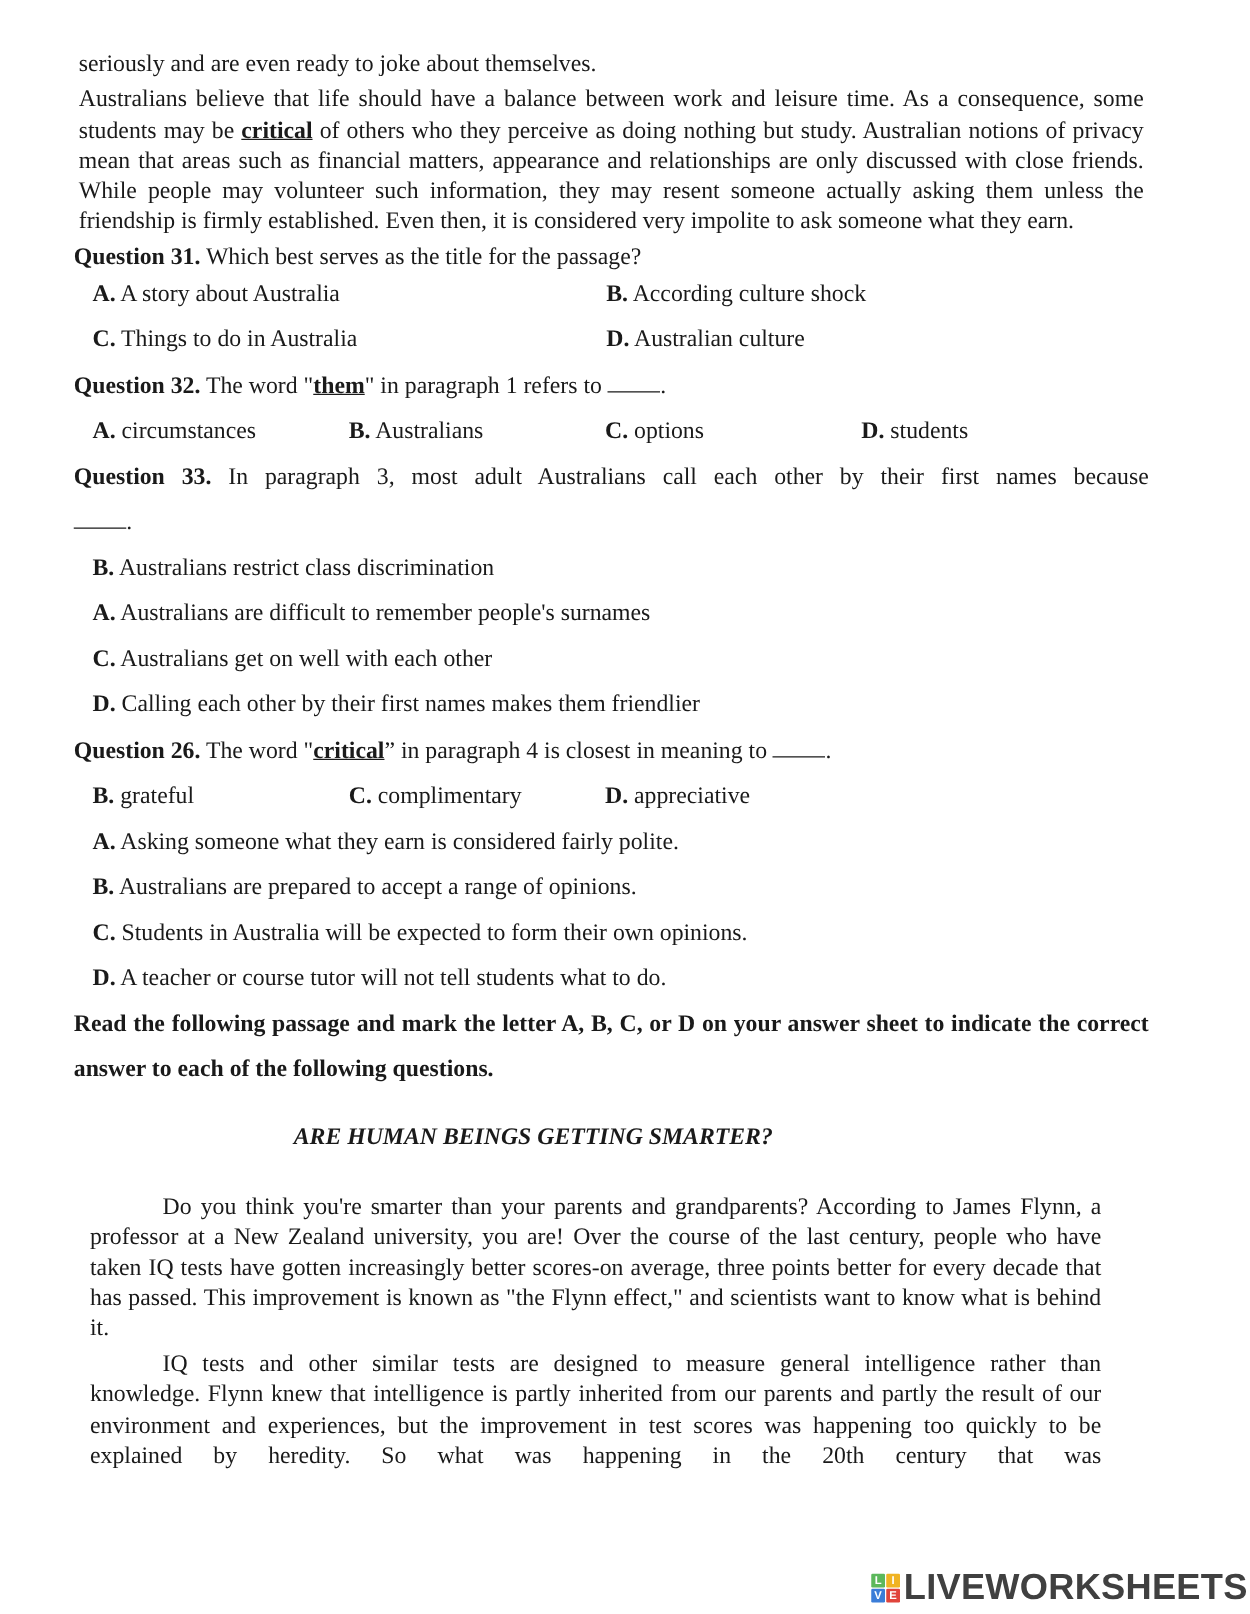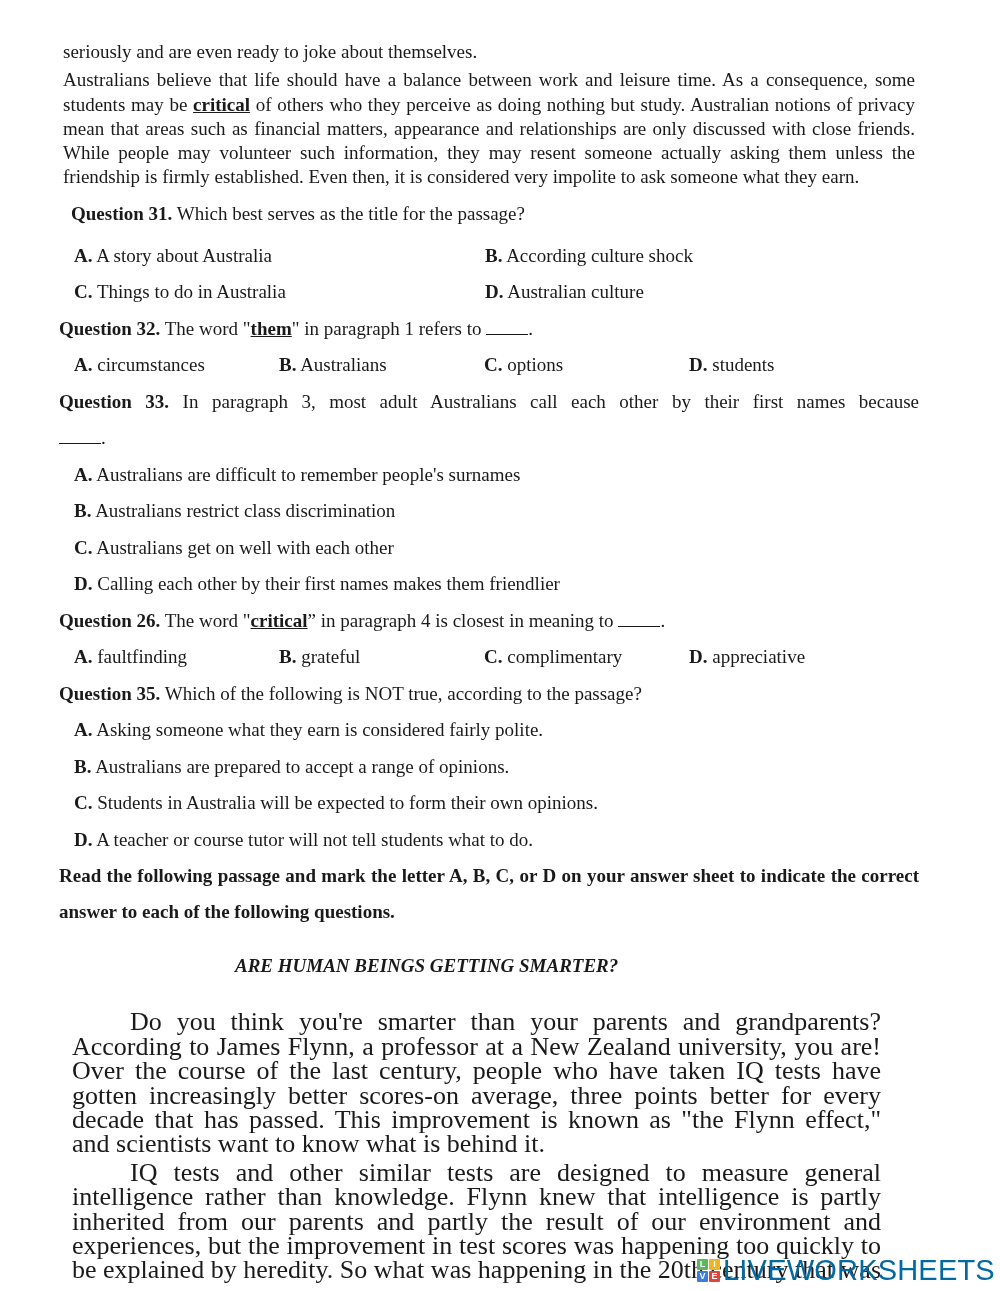--- a/index.html
+++ b/index.html
@@ -25,21 +25,21 @@
     .p-line {
       line-height: 24.3px;
       text-align: justify;
       margin: 4px;
     }
     .justify-last {
       text-align-last: justify;
     }
     .q-line {
       line-height: 24px;
-      margin: 12px;
+      margin: 0;
     }
     .b { font-weight: bold; }
     .u { text-decoration: underline; font-weight: bold; }
     .options-2col {
       display: grid;
       grid-template-columns: 411px 411px;
       padding-left: 15px;
       margin: 0;
     }
     .options-4col {
@@ -72,21 +72,21 @@
       padding-left: 176px;
       font-weight: bold;
       height: 60px;
       line-height: 40px;
       margin-top: 16px;
       font-style: italic;
     }
     .passage2 {
       width: 817px;
       padding-left: 9px;
-      font-size: 26px;
+      font-size: 19px;
     }
     .passage2 .p-line { line-height: 24.4px; }
     .indent { text-indent: 58px; }
     .blank {
       display: inline-block;
       width: 42px;
       border-bottom: 1px solid #1a1a1a;
       height: 14px;
       vertical-align: baseline;
     }
@@ -110,24 +110,24 @@
       font-weight: bold;
       font-size: 9px;
       color: #fff;
       display: flex;
       align-items: center;
       justify-content: center;
       border-radius: 1px;
     }
     .logo-text {
       font-family: "Liberation Sans", "DejaVu Sans", sans-serif;
-      font-weight: normal;
+      font-weight: bold;
       font-size: 29px;
       letter-spacing: 0.2px;
-      color: #0369a1;
+      color: #404040;
       line-height: 28px;
     }
   </style>
 </head>
 <body>
 
 <div class="page">
 
   <p class="p-line">seriously and are even ready to joke about themselves.</p>
   <p class="p-line"><span>Australians believe that life should have a balance between work and leisure time. As a consequence, some students may be </span><span class="u">critical</span><span> of others who they perceive as doing nothing but study. Australian notions of privacy mean that areas such as financial matters, appearance and relationships are only discussed with close friends. While people may volunteer such information, they may resent someone actually asking them unless the friendship is firmly established. Even then, it is considered very impolite to ask someone what they earn.</span></p>
@@ -157,43 +157,39 @@
   </div>
 
   <div>
     <div class="qrow justify-last" style="text-align: justify;">
       <span class="b">Question 33.</span><span> In paragraph 3, most adult Australians call each other by their first names because</span>
     </div>
     <div class="qrow">
       <span class="blank"></span><span>.</span>
     </div>
     <div class="options-1col">
+      <div class="opt"><span class="b">B.</span><span> Australians restrict class discrimination</span></div>
       <div class="opt"><span class="b">A.</span><span> Australians are difficult to remember people's surnames</span></div>
-      <div class="opt"><span class="b">B.</span><span> Australians restrict class discrimination</span></div>
       <div class="opt"><span class="b">C.</span><span> Australians get on well with each other</span></div>
       <div class="opt"><span class="b">D.</span><span> Calling each other by their first names makes them friendlier</span></div>
     </div>
   </div>
 
   <div>
     <div class="qrow">
       <span class="b">Question 26.</span><span> The word "</span><span class="u">critical</span><span>” in paragraph 4 is closest in meaning to </span><span class="blank"></span><span>.</span>
     </div>
     <div class="options-4col">
-      <div class="opt"><span class="b">A.</span><span> faultfinding</span></div>
       <div class="opt"><span class="b">B.</span><span> grateful</span></div>
       <div class="opt"><span class="b">C.</span><span> complimentary</span></div>
       <div class="opt"><span class="b">D.</span><span> appreciative</span></div>
     </div>
   </div>
 
   <div>
-    <div class="qrow">
-      <span class="b">Question 35.</span><span> Which of the following is NOT true, according to the passage?</span>
-    </div>
     <div class="options-1col">
       <div class="opt"><span class="b">A.</span><span> Asking someone what they earn is considered fairly polite.</span></div>
       <div class="opt"><span class="b">B.</span><span> Australians are prepared to accept a range of opinions.</span></div>
       <div class="opt"><span class="b">C.</span><span> Students in Australia will be expected to form their own opinions.</span></div>
       <div class="opt"><span class="b">D.</span><span> A teacher or course tutor will not tell students what to do.</span></div>
     </div>
   </div>
 
   <div class="instruction">Read the following passage and mark the letter A, B, C, or D on your answer sheet to indicate the correct answer to each of the following questions.</div>
 

